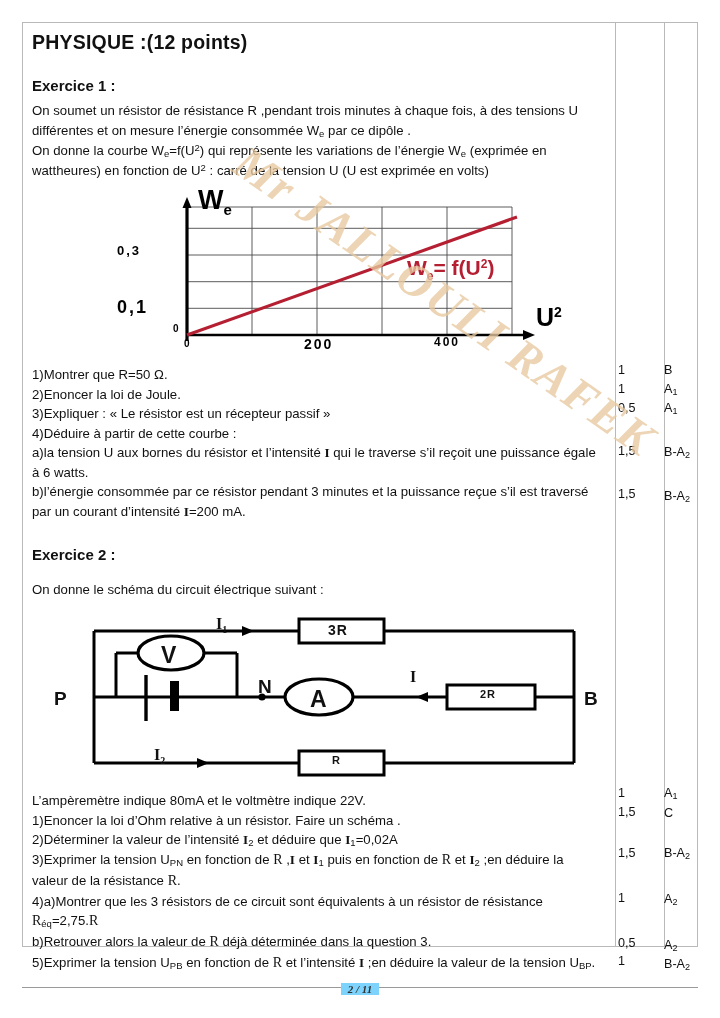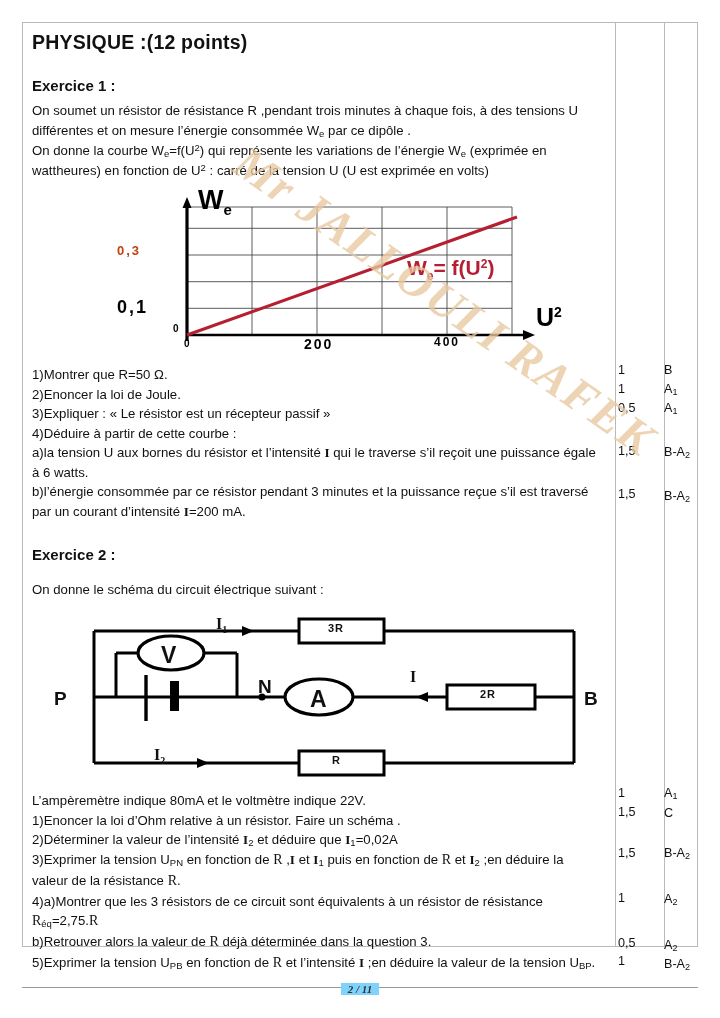--- a/index.html
+++ b/index.html
@@ -202,21 +202,21 @@
       </div>
 
       <div style="position:absolute;left:504px;top:110px;font-family:'Liberation Sans',sans-serif;font-weight:900;font-size:25px;color:#000;line-height:1;">
         <span>U</span><span style="font-size:14px;vertical-align:9px;">2</span>
       </div>
 
       <div style="position:absolute;left:375px;top:62px;font-family:'Liberation Sans',sans-serif;font-weight:900;font-size:21px;color:#b51f32;line-height:1;white-space:nowrap;">
         <span>W</span><span style="font-size:12px;vertical-align:-5px;">e</span><span>= f(U</span><span style="font-size:12px;vertical-align:7px;">2</span><span>)</span>
       </div>
 
-      <div style="position:absolute;left:85px;top:46px;font-family:'Liberation Sans',sans-serif;font-weight:700;font-size:13px;letter-spacing:2px;color:#c2410c;">0,3</div>
+      <div style="position:absolute;left:85px;top:46px;font-family:'Liberation Sans',sans-serif;font-weight:700;font-size:13px;letter-spacing:2px;color:#000000;">0,3</div>
       <div style="position:absolute;left:85px;top:99px;font-family:'Liberation Sans',sans-serif;font-weight:700;font-size:18px;letter-spacing:2px;color:#000;">0,1</div>
       <div style="position:absolute;left:141px;top:127px;font-family:'Liberation Sans',sans-serif;font-weight:700;font-size:10px;color:#000;">0</div>
 
       <div style="position:absolute;left:152px;top:142px;font-family:'Liberation Sans',sans-serif;font-weight:700;font-size:10px;color:#000;">0</div>
       <div style="position:absolute;left:272px;top:139px;font-family:'Liberation Sans',sans-serif;font-weight:700;font-size:14px;letter-spacing:2px;color:#000;">200</div>
       <div style="position:absolute;left:402px;top:139px;font-family:'Liberation Sans',sans-serif;font-weight:700;font-size:12px;letter-spacing:2px;color:#000;">400</div>
     </div>
 
     <p class="para">1)Montrer que R=50 Ω.</p>
     <p class="para">2)Enoncer la loi de Joule.</p>
@@ -277,21 +277,21 @@
         <polygon points="362,84 374,79 374,89" fill="#000"></polygon>
       </svg>
 
       <div style="position:absolute;left:22px;top:72px;font-family:'Liberation Sans',sans-serif;font-weight:900;font-size:19px;">P</div>
       <div style="position:absolute;left:552px;top:72px;font-family:'Liberation Sans',sans-serif;font-weight:900;font-size:19px;">B</div>
       <div style="position:absolute;left:226px;top:60px;font-family:'Liberation Sans',sans-serif;font-weight:900;font-size:19px;">N</div>
 
       <div style="position:absolute;left:129px;top:25px;font-family:'Liberation Sans',sans-serif;font-weight:900;font-size:23px;">V</div>
       <div style="position:absolute;left:278px;top:69px;font-family:'Liberation Sans',sans-serif;font-weight:900;font-size:23px;">A</div>
 
-      <div style="position:absolute;left:296px;top:7px;font-family:'Liberation Sans',sans-serif;font-weight:700;font-size:11px;letter-spacing:1px;">3R</div>
+      <div style="position:absolute;left:296px;top:7px;font-family:'Liberation Sans',sans-serif;font-weight:700;font-size:14px;letter-spacing:1px;">3R</div>
       <div style="position:absolute;left:448px;top:73px;font-family:'Liberation Sans',sans-serif;font-weight:700;font-size:11px;letter-spacing:1px;">2R</div>
       <div style="position:absolute;left:300px;top:139px;font-family:'Liberation Sans',sans-serif;font-weight:700;font-size:11px;letter-spacing:1px;">R</div>
 
       <div style="position:absolute;left:184px;top:-1px;font-family:'Liberation Serif',serif;font-weight:900;font-size:16px;">
         <span>I</span><span style="font-size:10px;vertical-align:-4px;">1</span>
       </div>
       <div style="position:absolute;left:378px;top:52px;font-family:'Liberation Serif',serif;font-weight:900;font-size:16px;">I</div>
       <div style="position:absolute;left:122px;top:130px;font-family:'Liberation Serif',serif;font-weight:900;font-size:16px;">
         <span>I</span><span style="font-size:10px;vertical-align:-4px;">2</span>
       </div>

